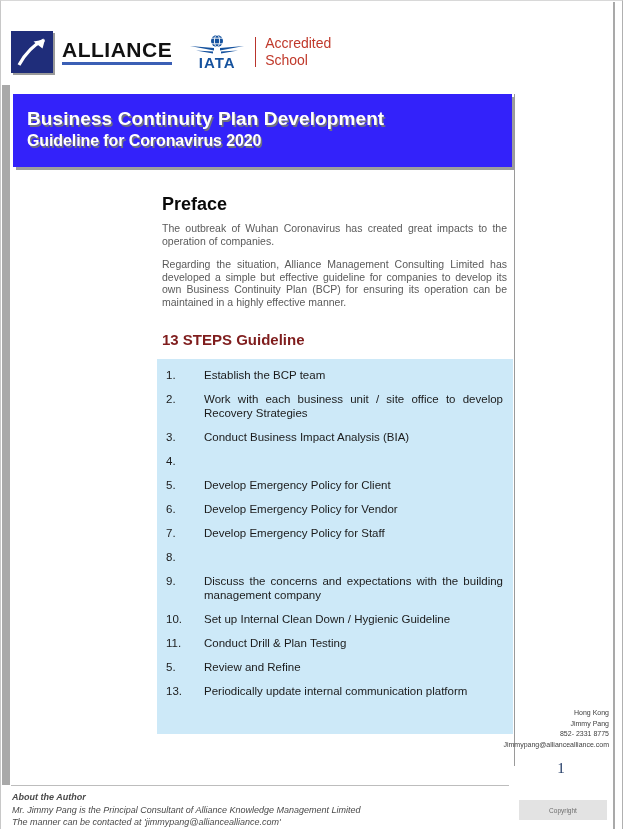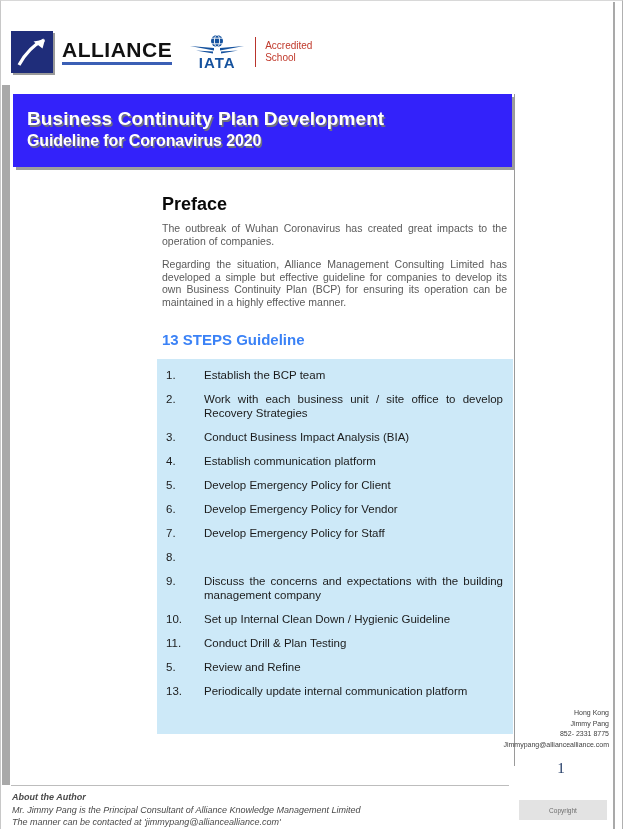--- a/index.html
+++ b/index.html
@@ -83,21 +83,21 @@
     line-height: 1;
     margin-top: -1px;
   }
   .iata-divider {
     width: 1px;
     height: 30px;
     background: #b9342c;
     margin: 0 9px;
   }
   .iata-accred {
-    font-size: 10px;
+    font-size: 14px;
     color: #c0392b;
     line-height: 1.25;
     font-weight: normal;
   }
 
   
   #banner {
     position: absolute;
     left: 12px; top: 93px;
     width: 499px; height: 73px;
@@ -152,21 +152,21 @@
   }
   #para-1 { top: 221px; }
   #para-2 { top: 257px; }
 
   
   #steps-heading {
     position: absolute;
     left: 161px; top: 330px;
     font-size: 15px;
     font-weight: bold;
-    color: #3b82f6;
+    color: #7f1d1d;
   }
 
   
   #steps-box {
     position: absolute;
     left: 156px; top: 358px;
     width: 356px;
     height: 375px;
     background: #cde9f8;
     box-sizing: border-box;
@@ -307,21 +307,20 @@
       <div class="step-row">
         <div class="step-num">2.</div>
         <div class="step-text">Work with each business unit / site office to develop Recovery Strategies</div>
       </div>
       <div class="step-row">
         <div class="step-num">3.</div>
         <div class="step-text single">Conduct Business Impact Analysis (BIA)</div>
       </div>
       <div class="step-row">
         <div class="step-num">4.</div>
-        <div class="step-text single">Establish communication platform</div>
       </div>
       <div class="step-row">
         <div class="step-num">5.</div>
         <div class="step-text single">Develop Emergency Policy for Client</div>
       </div>
       <div class="step-row">
         <div class="step-num">6.</div>
         <div class="step-text single">Develop Emergency Policy for Vendor</div>
       </div>
       <div class="step-row">

